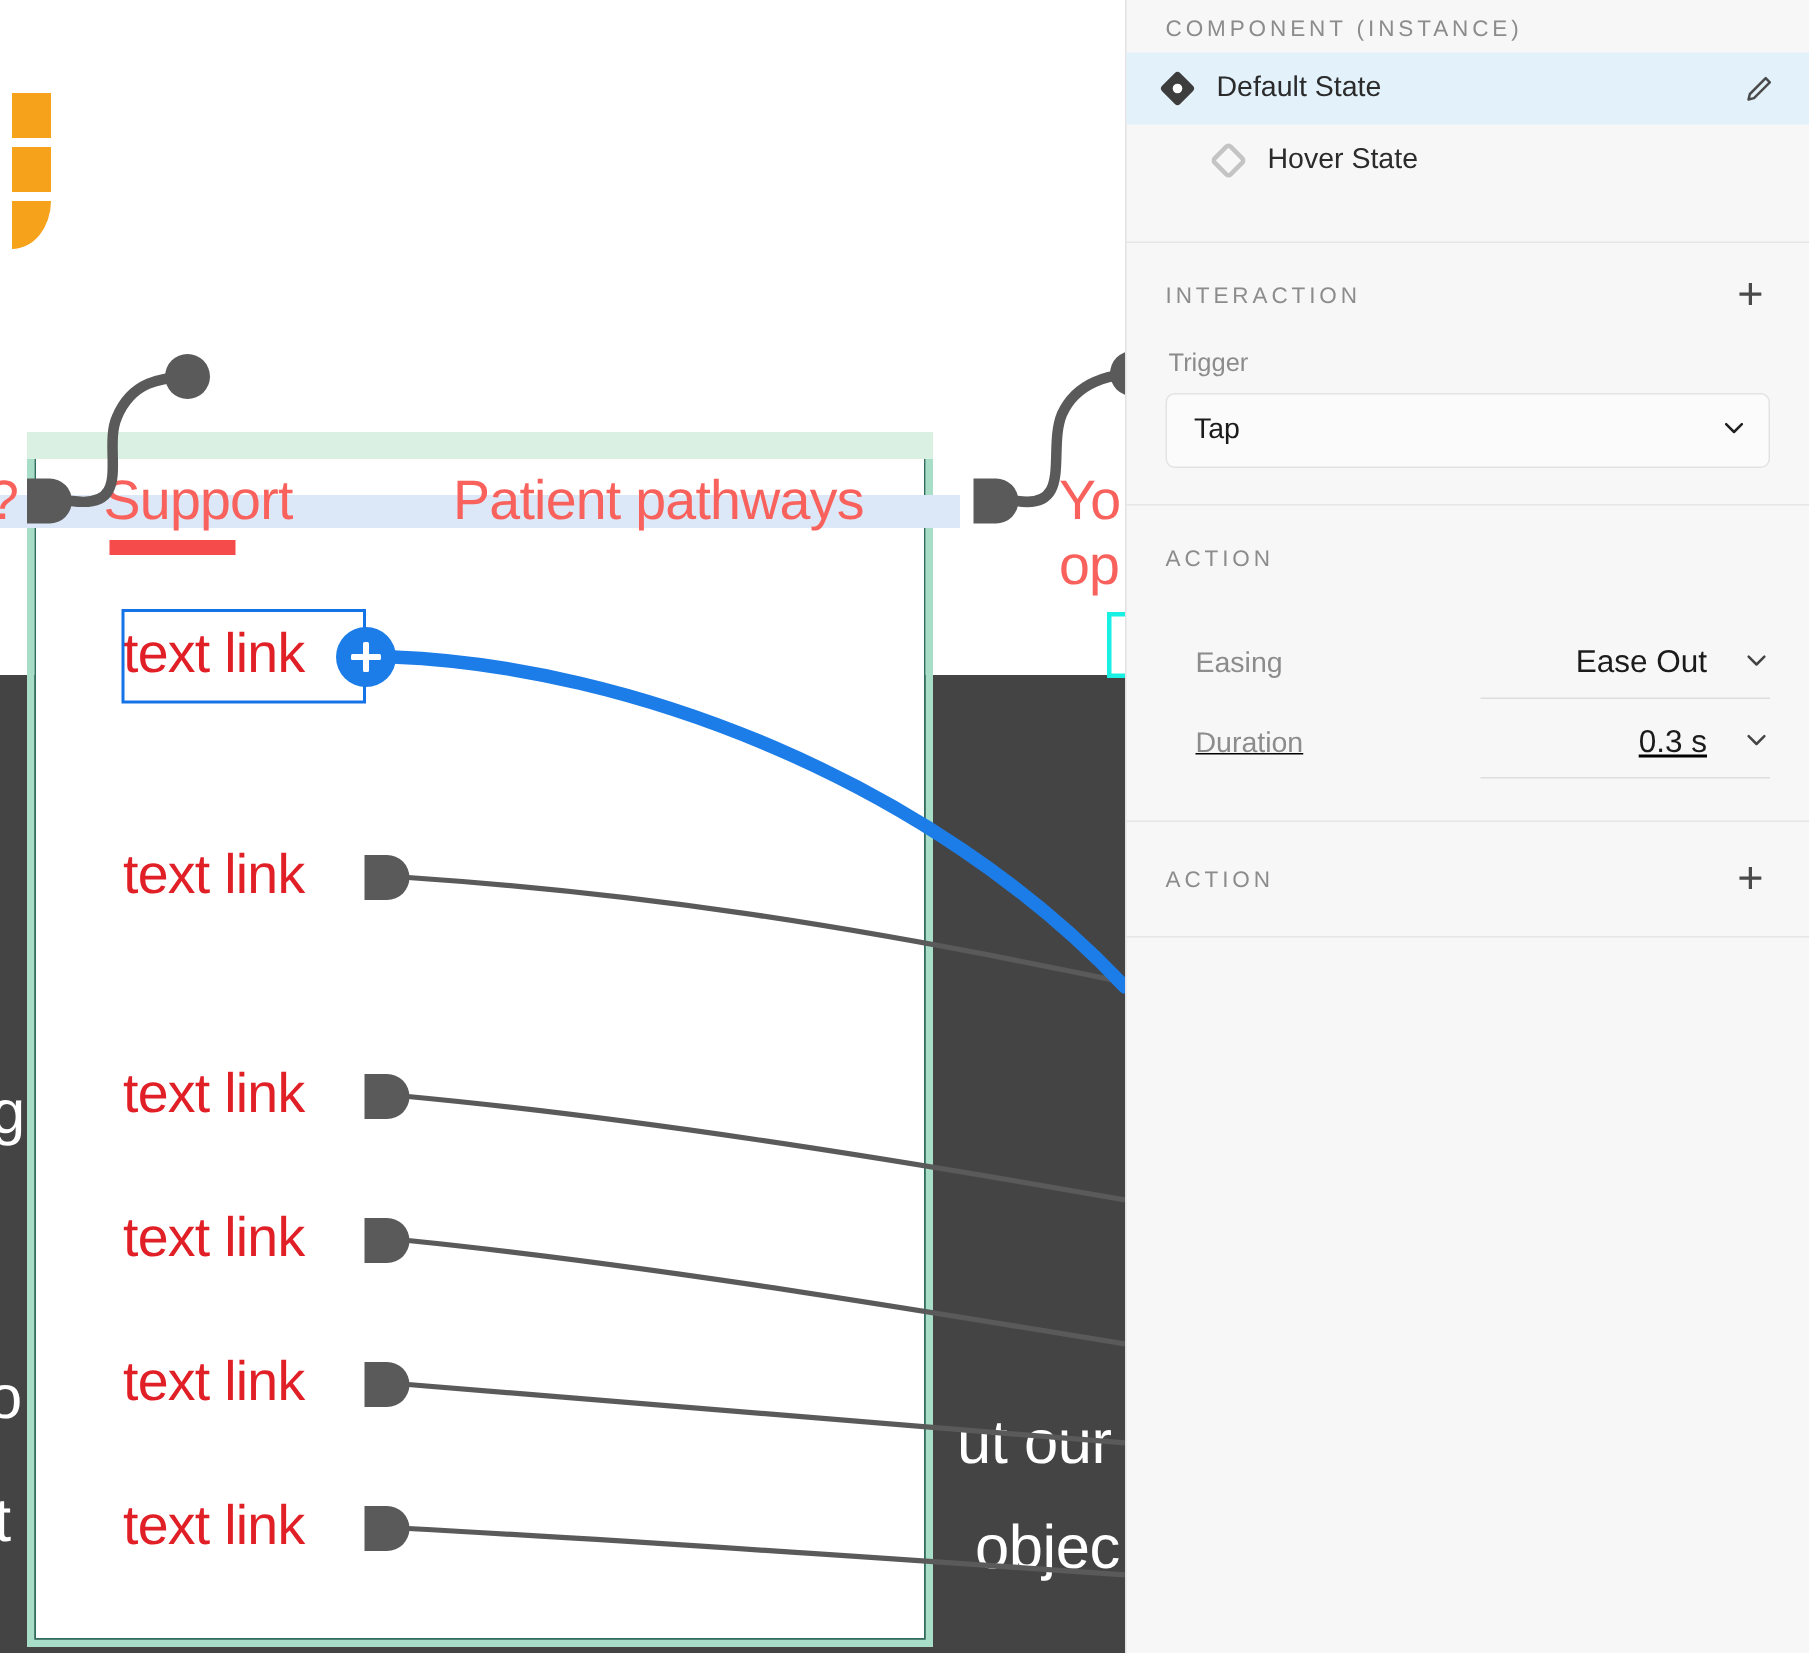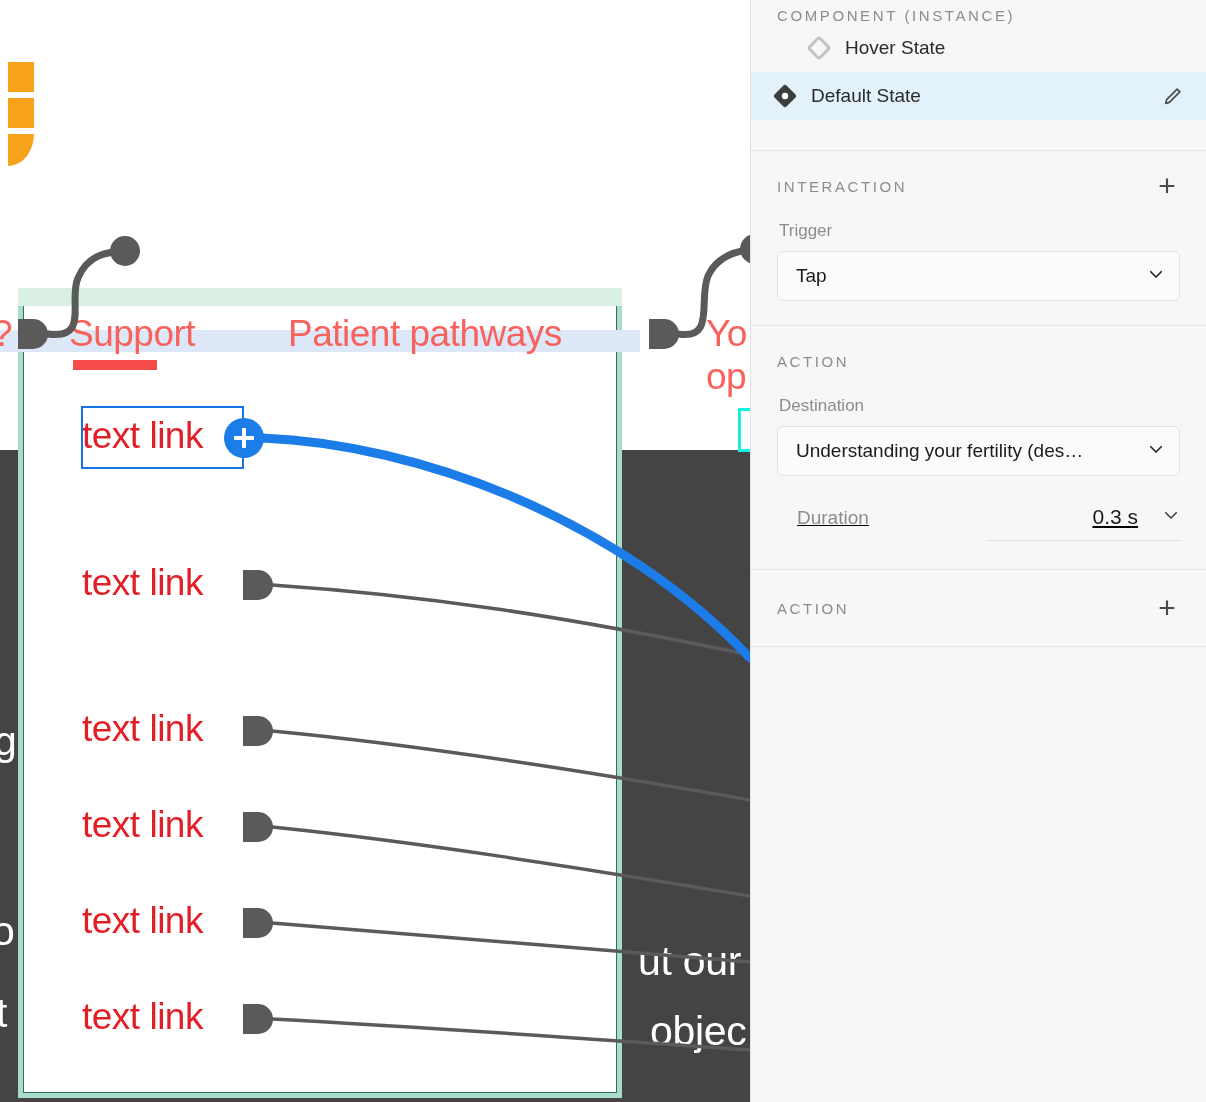--- a/index.html
+++ b/index.html
@@ -188,21 +188,21 @@
         <div class="inner"></div>
       </div>
     <div class="frame-white"></div>
     <div class="frame-topband"></div>
 
     <div class="nav-band"></div>
 
     <div class="nav-txt" style="left:-8px;top:313px;">?</div>
 
     <div class="nav-txt" style="left:69px;top:313px;text-align:right;">Support</div>
-    <div class="nav-txt" style="left:288px;top:313px;">Patient pathways</div>
+    <div class="nav-txt" style="left:302px;top:313px;">Patient pathways</div>
     <div class="nav-txt" style="left:706px;top:313px;">Yo</div>
     <div class="nav-txt" style="left:706px;top:356px;">op</div>
     <div class="nav-underline"></div>
 
     <svg class="wires">
 
       <path d="M 48 334 C 90 340 68 300 78 278 C 88 254 108 252 124 251" stroke="#5a5a5a" stroke-width="7" fill="none" stroke-linecap="round"></path>
 
       <path d="M 678 334 C 716 340 698 300 708 276 C 718 254 740 250 756 249" stroke="#5a5a5a" stroke-width="7" fill="none" stroke-linecap="round"></path>
 
@@ -236,48 +236,48 @@
     <div class="sel-box"></div>
     <div class="cyan-box"></div>
 
     <div class="plus-marker" style="left:224px;top:418px;"></div>
 
   </div>
 
   <div id="panel">
 
     <div class="sec">
-      <div class="sec-head" style="height:24px;align-items:flex-end;padding-top:0;">
+      <div class="sec-head" style="height:24px;align-items:center;padding-top:0;margin-top:11px;">
         <div class="sec-title" style="margin-top:-8px;">COMPONENT (INSTANCE)</div>
-      </div>
-
-      <div class="state-row" style="padding-left:56px;">
-        <span class="diamond">
-          <svg width="24" height="24" viewBox="0 0 24 24">
-            <rect x="4.5" y="4.5" width="15" height="15" rx="2" transform="rotate(45 12 12)" fill="none" stroke="#c4c4c4" stroke-width="3"></rect>
-          </svg>
-        </span>
-        <span class="state-label">Hover State</span>
       </div>
 
       <div class="state-row active">
         <span class="diamond">
           <svg width="24" height="24" viewBox="0 0 24 24">
             <rect x="3.5" y="3.5" width="17" height="17" rx="2.5" transform="rotate(45 12 12)" fill="#3d3d3d"></rect>
             <circle cx="12" cy="12" r="3.2" fill="#ffffff"></circle>
           </svg>
         </span>
         <span class="state-label">Default State</span>
         <span class="spacer"></span>
         <span class="pencil">
           <svg width="22" height="22" viewBox="0 0 24 24" fill="none" stroke="#4a4a4a" stroke-width="1.8" stroke-linecap="round" stroke-linejoin="round">
             <path d="M16.5 4.5l3 3L8 19l-4 1 1-4z"></path>
           </svg>
         </span>
       </div>
+
+      <div class="state-row" style="padding-left:56px;">
+        <span class="diamond">
+          <svg width="24" height="24" viewBox="0 0 24 24">
+            <rect x="4.5" y="4.5" width="15" height="15" rx="2" transform="rotate(45 12 12)" fill="none" stroke="#c4c4c4" stroke-width="3"></rect>
+          </svg>
+        </span>
+        <span class="state-label">Hover State</span>
+      </div>
       <div style="height:30px;"></div>
     </div>
 
     <div class="sec">
       <div class="sec-head" style="height:70px;">
         <div class="sec-title">INTERACTION</div>
         <div class="plus-btn">+</div>
       </div>
       <div class="field-block">
         <div class="field-label">Trigger</div>
@@ -291,32 +291,32 @@
         </div>
       </div>
     </div>
 
     <div class="sec">
       <div class="sec-head" style="height:70px;">
         <div class="sec-title">ACTION</div>
       </div>
 
 
-      <div class="field-block" style="padding-bottom:18px;">
-        <div class="field-label">Destination</div>
-        <div class="select">
-          <span class="val">Understanding your fertility (des…</span>
+
+      <div class="inline-row pad-top">
+        <div class="inline-label" style="padding-left:20px;">Easing</div>
+        <div class="inline-ctl">
+          <span class="val">Ease Out</span>
           <span class="chev">
-            <svg width="18" height="18" viewBox="0 0 24 24" fill="none" stroke="#222" stroke-width="2.2" stroke-linecap="round" stroke-linejoin="round">
+            <svg width="18" height="18" viewBox="0 0 24 24" fill="none" stroke="#444" stroke-width="2.2" stroke-linecap="round" stroke-linejoin="round">
                 <path d="M5 9l7 7 7-7"></path>
               </svg>
           </span>
         </div>
       </div>
-
 
       <div class="inline-row" style="margin-bottom:28px;text-decoration:underline;">
         <div class="inline-label" style="padding-left:20px;">Duration</div>
         <div class="inline-ctl" style="padding-right:0;align-items:center;">
           <span class="val">0.3 s</span>
           <span class="chev">
             <svg width="18" height="18" viewBox="0 0 24 24" fill="none" stroke="#444" stroke-width="2.2" stroke-linecap="round" stroke-linejoin="round">
                 <path d="M5 9l7 7 7-7"></path>
               </svg>
           </span>

